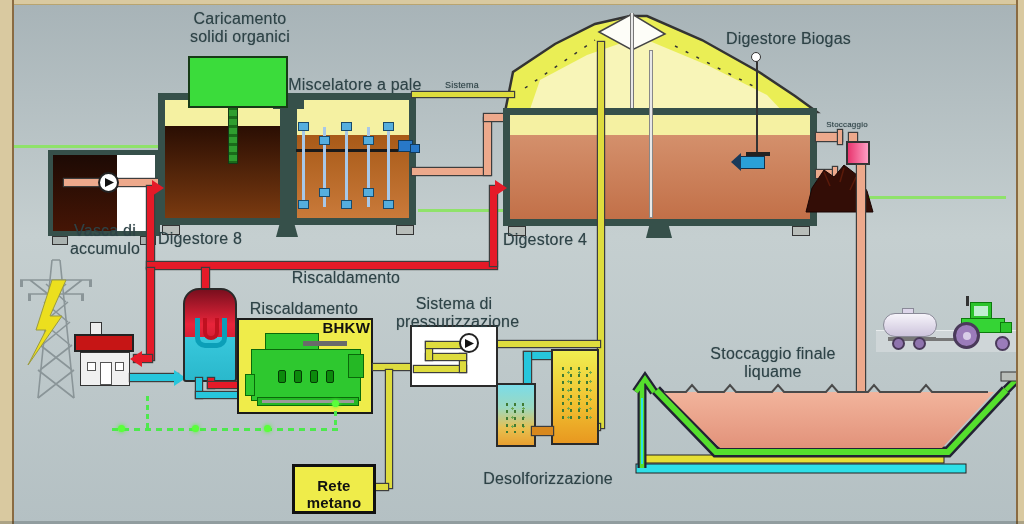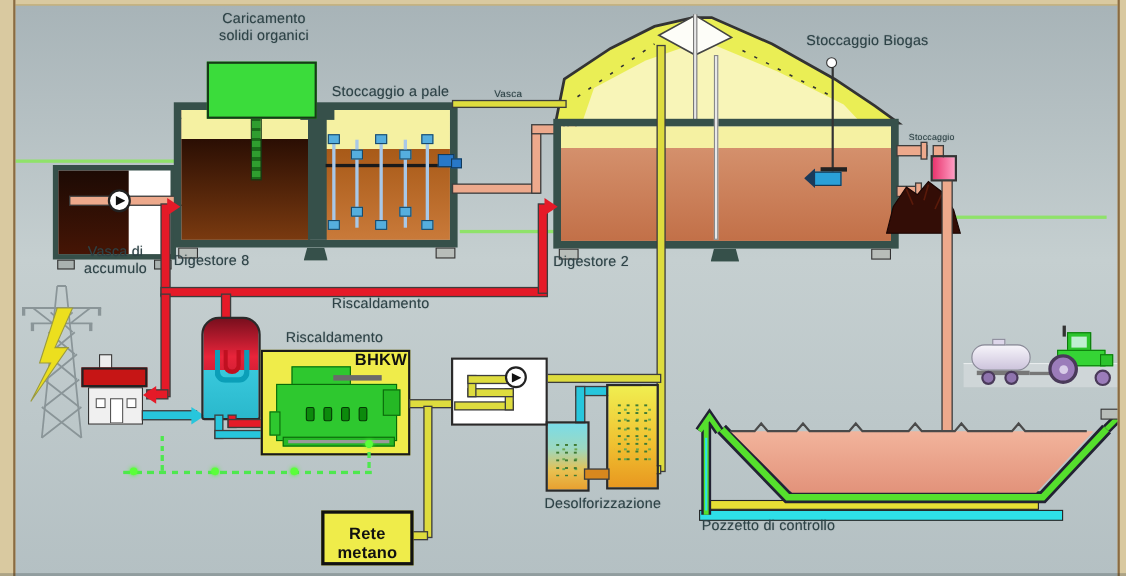--- a/index.html
+++ b/index.html
@@ -1,21 +1,21 @@
 <!DOCTYPE html>
 <html style="--bg_top: #a7b3b7; --bg_mid: #c5cfd0; --bg_bot: #b4c0c3; --frame: #d9c9a0; --frame_edge: #8a6b42; --wall: #36504a; --gas_area: #f5f1a2; --dome: #eaee55; --slurry_dark: #2a0e03; --slurry_mid: #a85a18; --digestate: #d28e66; --pipe_red: #e51a28; --pipe_cyan: #27c6dc; --pipe_gas: #dedc3e; --pipe_slurry: #eda98c; --line_green: #8fe26a; --elec: #4ee84e; --hopper: #3bdc3b; --engine: #2ec82f; --box_yellow: #efec4a; --sep_pink: #ff5f9e; --basin_green: #55df2d; --basin_liquid: #eeae96; --basin_cyan: #2ee0e8; --pile: #330d06; --label: #2e4347;"><head>
 <meta charset="utf-8">
 <style>
 *{margin:0;padding:0;box-sizing:border-box}
 html,body{width:100%;height:100%}
 body{background:#777;font-family:"Liberation Sans",sans-serif}
 #stage{position:relative;width:1024px;height:524px;overflow:hidden;
   background:linear-gradient(180deg,var(--bg_top,#a7b3b7) 0%,var(--bg_mid,#c4cecf) 45%,var(--bg_bot,#b4c0c3) 100%)}
 .p{position:absolute}
-.lbl{position:absolute;color:var(--label,#2e4347);font-size:13px;line-height:1.12;text-align:center;
+.lbl{position:absolute;color:var(--label,#2e4347);font-size:16px;line-height:1.12;text-align:center;
   white-space:pre-line;letter-spacing:.2px;text-shadow:0 0 1px rgba(40,60,64,.45)}
 .lbl.sm{font-size:9px}
 .lbl.tiny{font-size:8px}
 .lbl.bold{font-weight:bold;color:#111;text-shadow:none}
 .ol{box-shadow:0 0 0 1.2px #3d3d3d}
 .gl{background:var(--line_green,#8fe26a)}
 .dotline{background:repeating-linear-gradient(90deg,var(--elec,#4ee84e) 0 6px,transparent 6px 11px)}
 .dotlinev{background:repeating-linear-gradient(180deg,var(--elec,#4ee84e) 0 5px,transparent 5px 9px)}
 .dot{width:7px;height:7px;border-radius:50%;background:#5aff3a;box-shadow:0 0 4px #46ff2a}
 .saln{background:var(--pipe_slurry,#eda98c)}
@@ -269,31 +269,34 @@
   </div>
   <div class="p" style="left:961px;top:318px;width:44px;height:15px;background:#35d435;border:1px solid #0c7a0c"></div>
   <div class="p" style="left:1000px;top:322px;width:12px;height:11px;background:#2cc42c;border:1px solid #0c7a0c"></div>
   <div class="p" style="left:953px;top:322px;width:27px;height:27px;border-radius:50%;background:#9b7cba;border:3px solid #4a3a5a">
     <div class="p" style="left:7px;top:7px;width:8px;height:8px;border-radius:50%;background:#d8cce8"></div>
   </div>
   <div class="p" style="left:995px;top:336px;width:15px;height:15px;border-radius:50%;background:#9b7cba;border:2px solid #4a3a5a"></div>
 
   <div class="lbl" style="left:160px;top:10px;width:160px">Caricamento
 solidi organici</div>
-  <div class="lbl" style="left:285px;top:76px;width:140px">Stoccaggio a pale</div>
-  <div class="lbl sm" style="left:432px;top:80px;width:60px">Vasca</div>
-  <div class="lbl" style="left:716px;top:30px;width:145px">Stoccaggio Biogas</div>
+  <div class="lbl" style="left:285px;top:76px;width:140px">Miscelatore a pale</div>
+  <div class="lbl sm" style="left:432px;top:80px;width:60px">Sistema</div>
+  <div class="lbl" style="left:716px;top:30px;width:145px">Digestore Biogas</div>
   <div class="lbl tiny" style="left:822px;top:121px;width:50px">Stoccaggio</div>
   <div class="lbl" style="left:50px;top:222px;width:110px">Vasca di
 accumulo</div>
   <div class="lbl" style="left:158px;top:230px;width:90px;text-align:left">Digestore 8</div>
-  <div class="lbl" style="left:503px;top:231px;width:92px;text-align:left">Digestore 2</div>
+  <div class="lbl" style="left:503px;top:231px;width:92px;text-align:left">Digestore 4</div>
   <div class="lbl" style="left:286px;top:269px;width:120px">Riscaldamento</div>
   <div class="lbl" style="left:238px;top:300px;width:132px">Riscaldamento</div>
-  <div class="lbl" style="left:478px;top:451px;width:140px">Desolforizzazione</div>
-  <div class="lbl" style="left:638px;top:471px;width:170px;text-align:left">Pozzetto di controllo</div>
+  <div class="lbl" style="left:396px;top:295px;width:116px">Sistema di
+pressurizzazione</div>
+  <div class="lbl" style="left:478px;top:470px;width:140px">Desolforizzazione</div>
+  <div class="lbl" style="left:698px;top:345px;width:150px">Stoccaggio finale
+liquame</div>
 
   <div class="p" style="left:0;top:0;width:1024px;height:5px;background:var(--frame,#d9c9a0);border-bottom:1px solid #b8a470"></div>
   <div class="p" style="left:0;top:0;width:14px;height:524px;background:var(--frame,#d9c9a0);border-right:2px solid var(--frame_edge,#8a6b42)"></div>
   <div class="p" style="left:1016px;top:0;width:8px;height:524px;background:var(--frame,#d9c9a0);border-left:2px solid var(--frame_edge,#8a6b42)"></div>
   <div class="p" style="left:0;top:521px;width:1024px;height:3px;background:rgba(40,50,52,.25)"></div>
 
 </div>
 
 </body></html>

